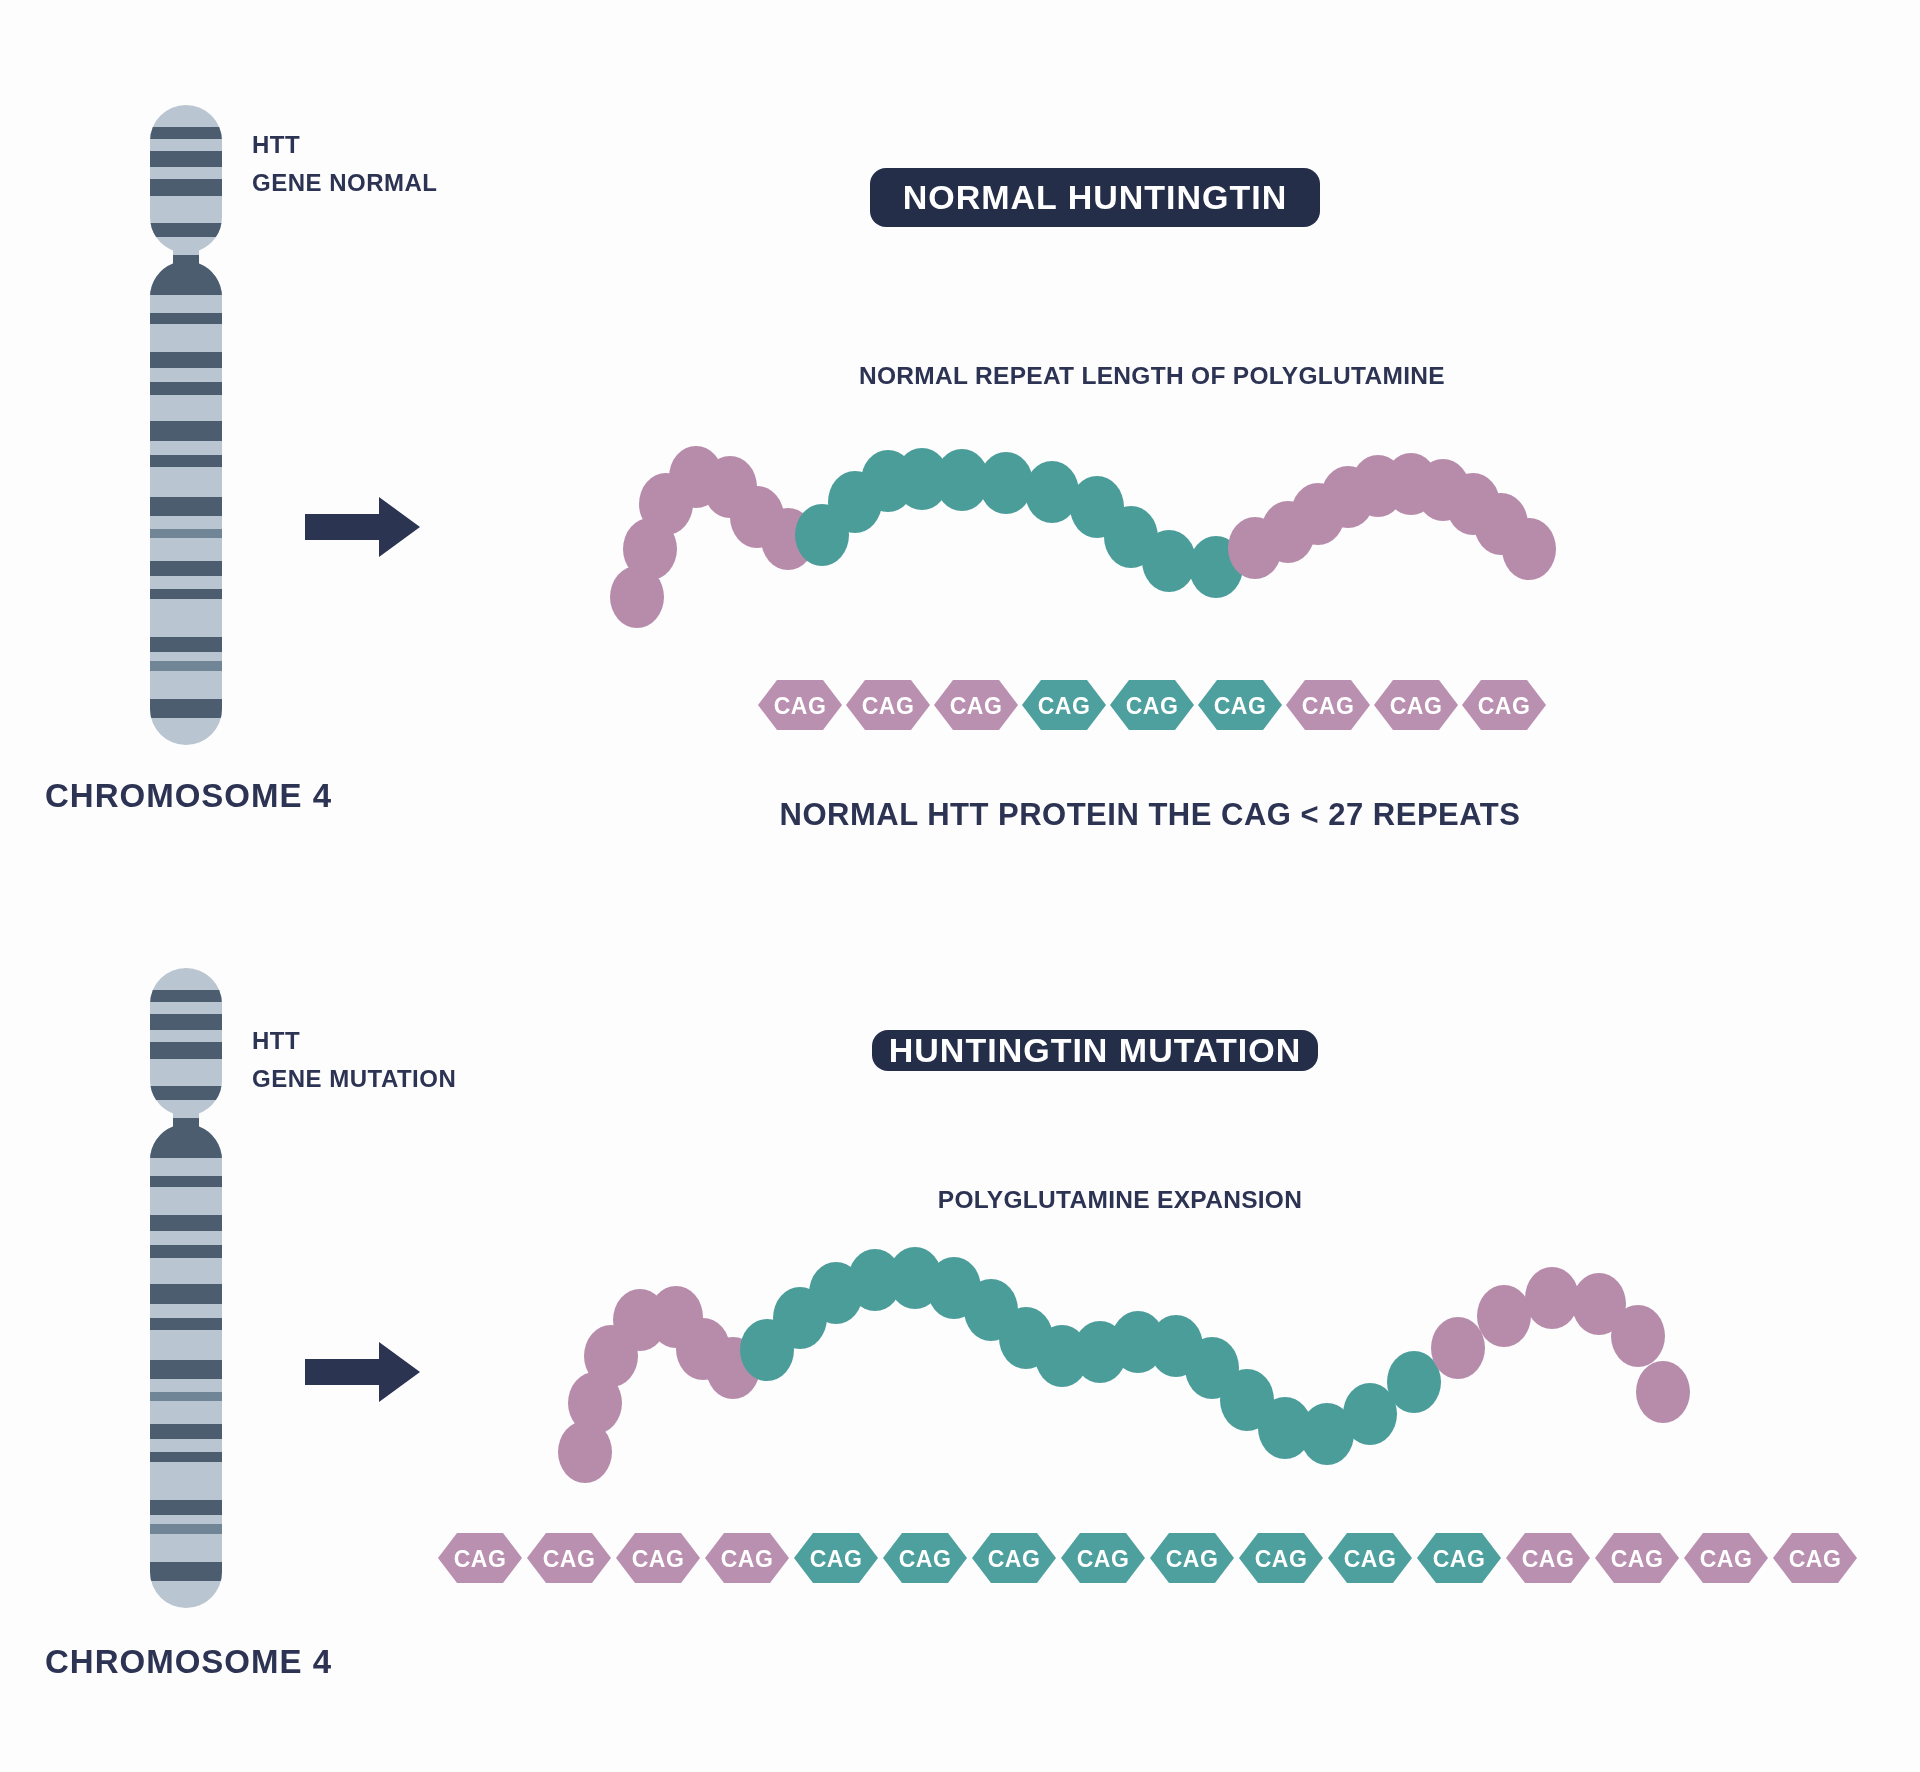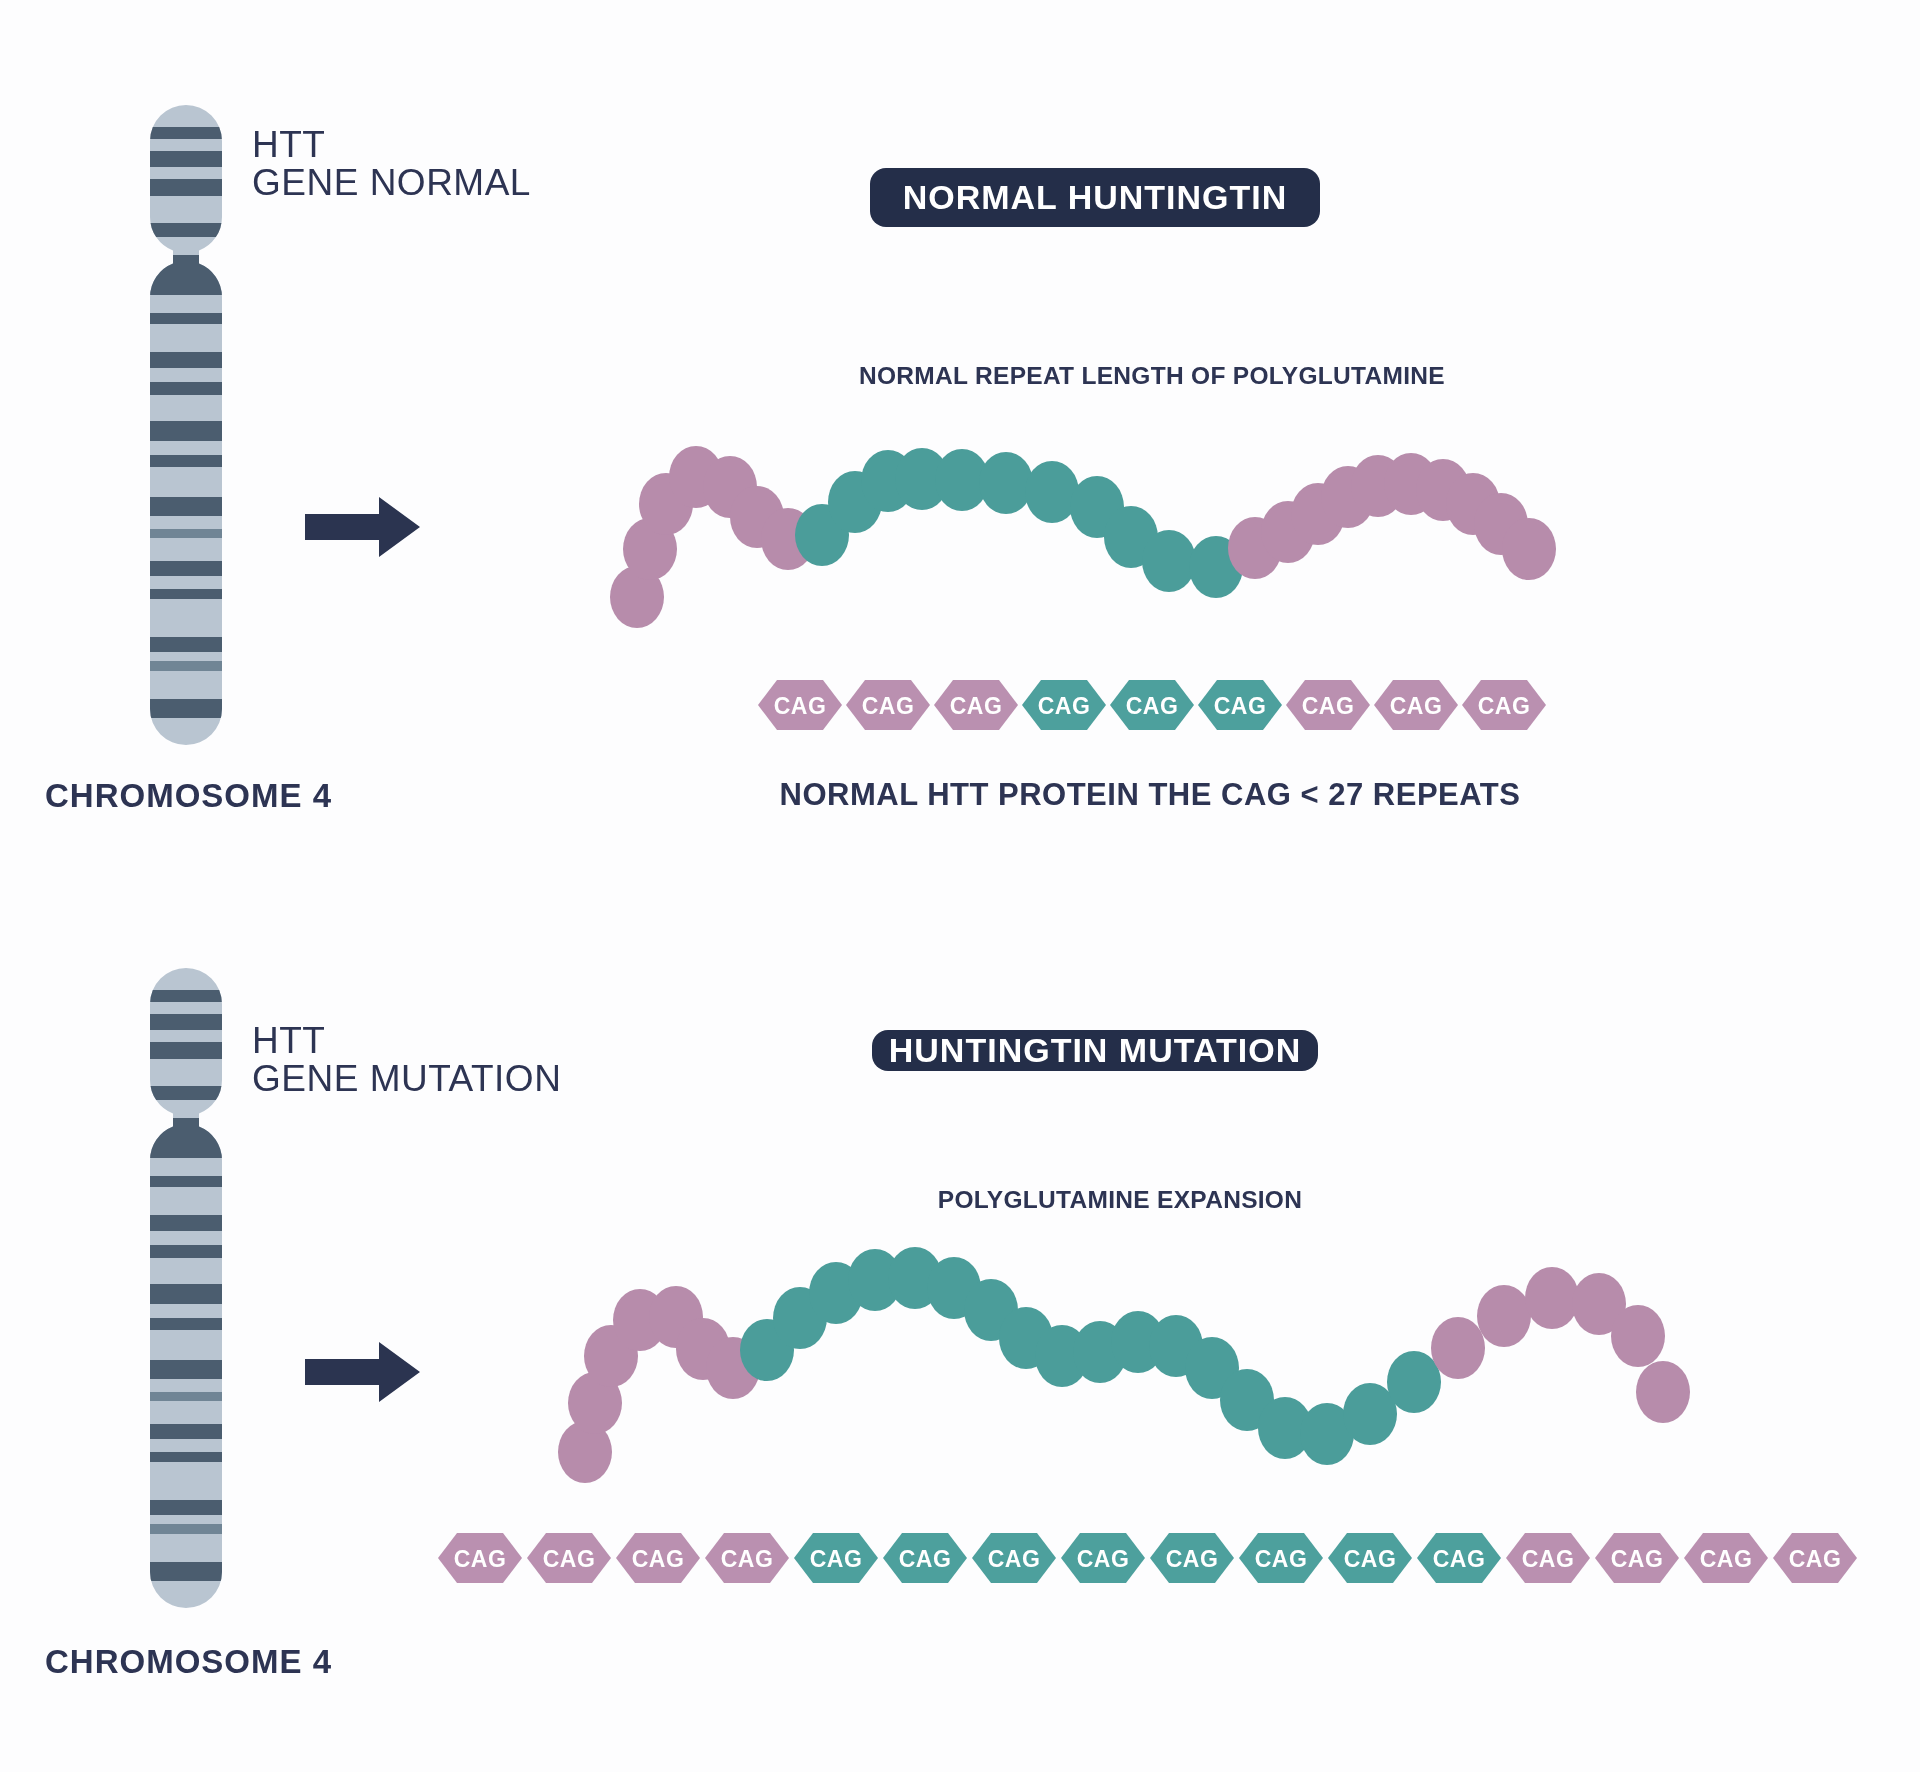--- a/index.html
+++ b/index.html
@@ -4,23 +4,23 @@
 <title>Huntingtin Gene Diagram</title>
 <style>
   html,body{margin:0;padding:0;background:#ffffff;}
   .canvas{position:relative;width:1920px;height:1772px;background:var(--background,#fdfdfe);
           font-family:"Liberation Sans",sans-serif;overflow:hidden;}
   .abs{position:absolute;}
   .navy{color:var(--navy_text,#2d3453);}
   .badge{background:var(--badge_bg,#242e49);color:var(--badge_text,#fff);
          border-radius:16px;display:flex;align-items:center;justify-content:center;
          font-weight:bold;font-size:34px;letter-spacing:1px;white-space:pre;}
-  .gene-label{font-weight:normal;font-size:37px;line-height:38px;letter-spacing:.5px;}
+  .gene-label{font-weight:bold;font-size:24px;line-height:38px;letter-spacing:.5px;}
   .subtitle{font-weight:bold;font-size:24.5px;letter-spacing:.3px;transform:translateX(-50%);white-space:pre;}
-  .caption{font-weight:bold;font-size:31px;letter-spacing:.5px;transform:translateX(-50%);white-space:pre;}
+  .caption{font-weight:bold;font-size:31px;letter-spacing:.5px;transform:translateX(-50%);white-space:pre;margin-top:20px;}
   .chrom-label{font-weight:bold;font-size:33px;letter-spacing:1px;white-space:pre;}
   .overlay{position:absolute;left:0;top:0;width:1920px;height:1344px;pointer-events:none;}
   .overlay svg{display:block;}
 </style>
 </head>
 <body>
 
 <div class="canvas">
 
   <div class="abs" style="left:150px;top:105px;width:72px;height:640px;"><svg viewBox="0 0 72 640" width="72" height="640">

